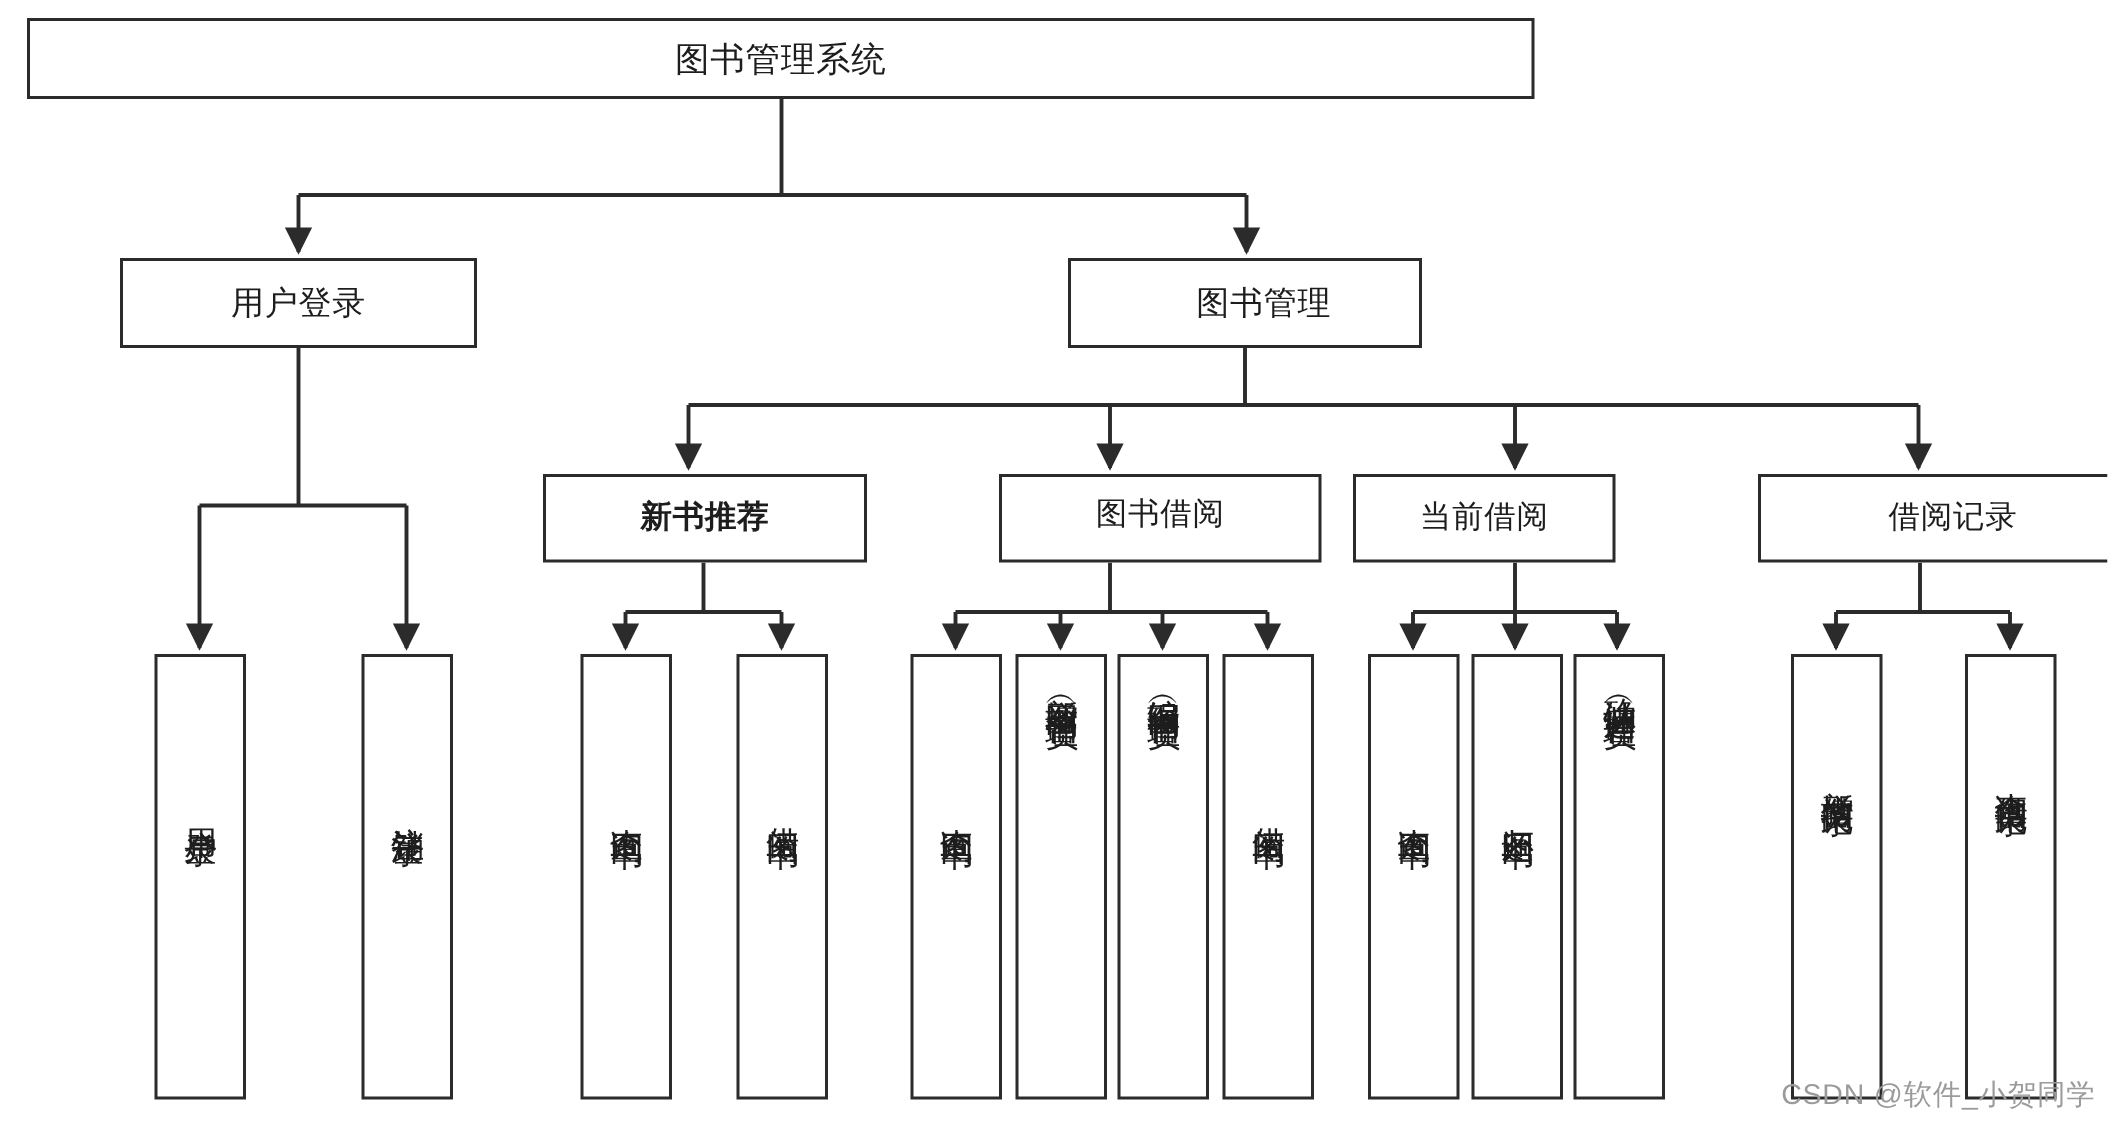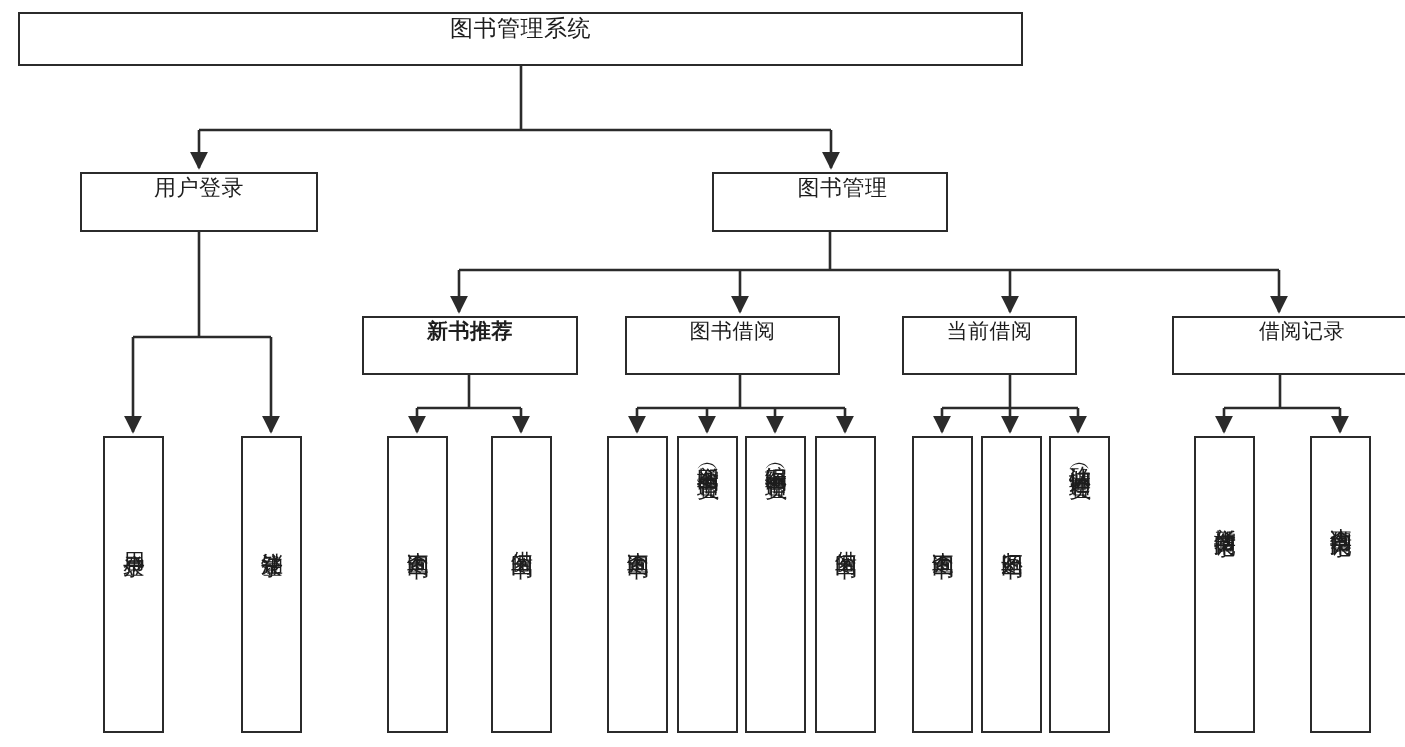--- a/index.html
+++ b/index.html
@@ -23,20 +23,21 @@
     top: 0;
     width: 1405px;
     height: 747px;
   }
   .node {
     position: absolute;
     box-sizing: border-box;
     background: #ffffff;
     border: 2px solid #2b2b2b;
     display: flex;
+    align-items: center;
     justify-content: center;
     color: #1d1d1d;
     z-index: 2;
   }
   .node .label {
     text-align: center;
     line-height: 1.24;
     letter-spacing: 0.5px;
   }
   .node-root .label { font-size: 23px; }
@@ -133,21 +134,21 @@
   <div class="node node-l1" style="left:80px; top:172px; width:238px; height:60px;">
     <span class="label">用户登录</span>
   </div>
   <div class="node node-l1" style="left:712px; top:172px; width:236px; height:60px;padding-left:25px;">
     <span class="label">图书管理</span>
   </div>
 
   <div class="node node-l2" style="left:362px; top:316px; width:216px; height:59px;font-weight:bold;">
     <span class="label">新书推荐</span>
   </div>
-  <div class="node node-l2" style="left:625px; top:316px; width:215px; height:59px;">
+  <div class="node node-l2" style="left:666px; top:316px; width:215px; height:59px;font-family:Liberation Mono, monospace;">
     <span class="label">图书借阅</span>
   </div>
   <div class="node node-l2" style="left:902px; top:316px; width:175px; height:59px;">
     <span class="label">当前借阅</span>
   </div>
   <div class="node node-l2" style="left:1172px; top:316px; width:236px; height:59px;padding-left:24px;">
     <span class="label">借阅记录</span>
   </div>
 
   <div class="node node-leaf leaf-short" style="left:103px; top:436px; width:61px; height:297px;">
@@ -187,14 +188,15 @@
     <span class="label">确认归还（管理员）</span>
   </div>
 
   <div class="node node-leaf leaf-mid" style="left:1194px; top:436px; width:61px; height:297px;">
     <span class="label">新增借阅记录</span>
   </div>
   <div class="node node-leaf leaf-mid" style="left:1310px; top:436px; width:61px; height:297px;">
     <span class="label">查询借阅记录</span>
   </div>
 
+  <div class="watermark">CSDN @软件_小贺同学</div>
 
 </div>
 
 </body></html>

